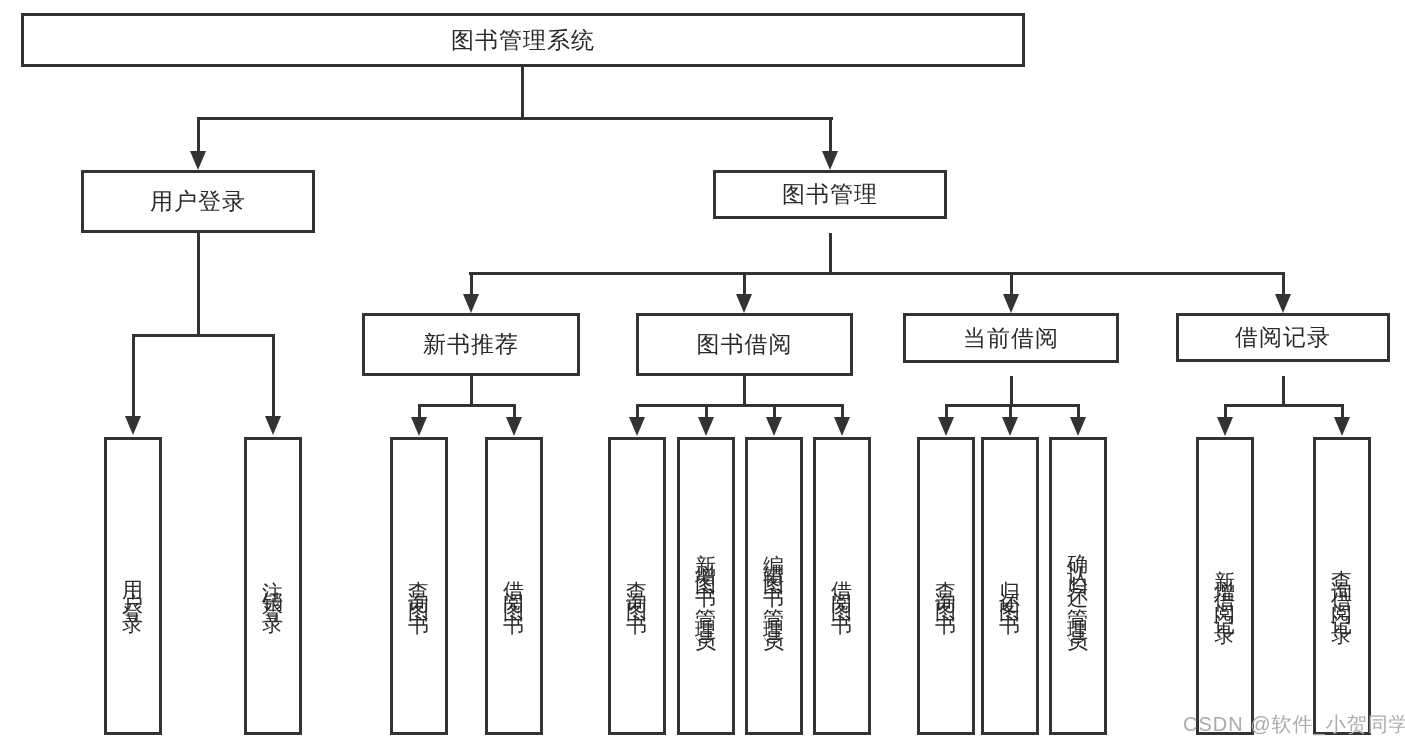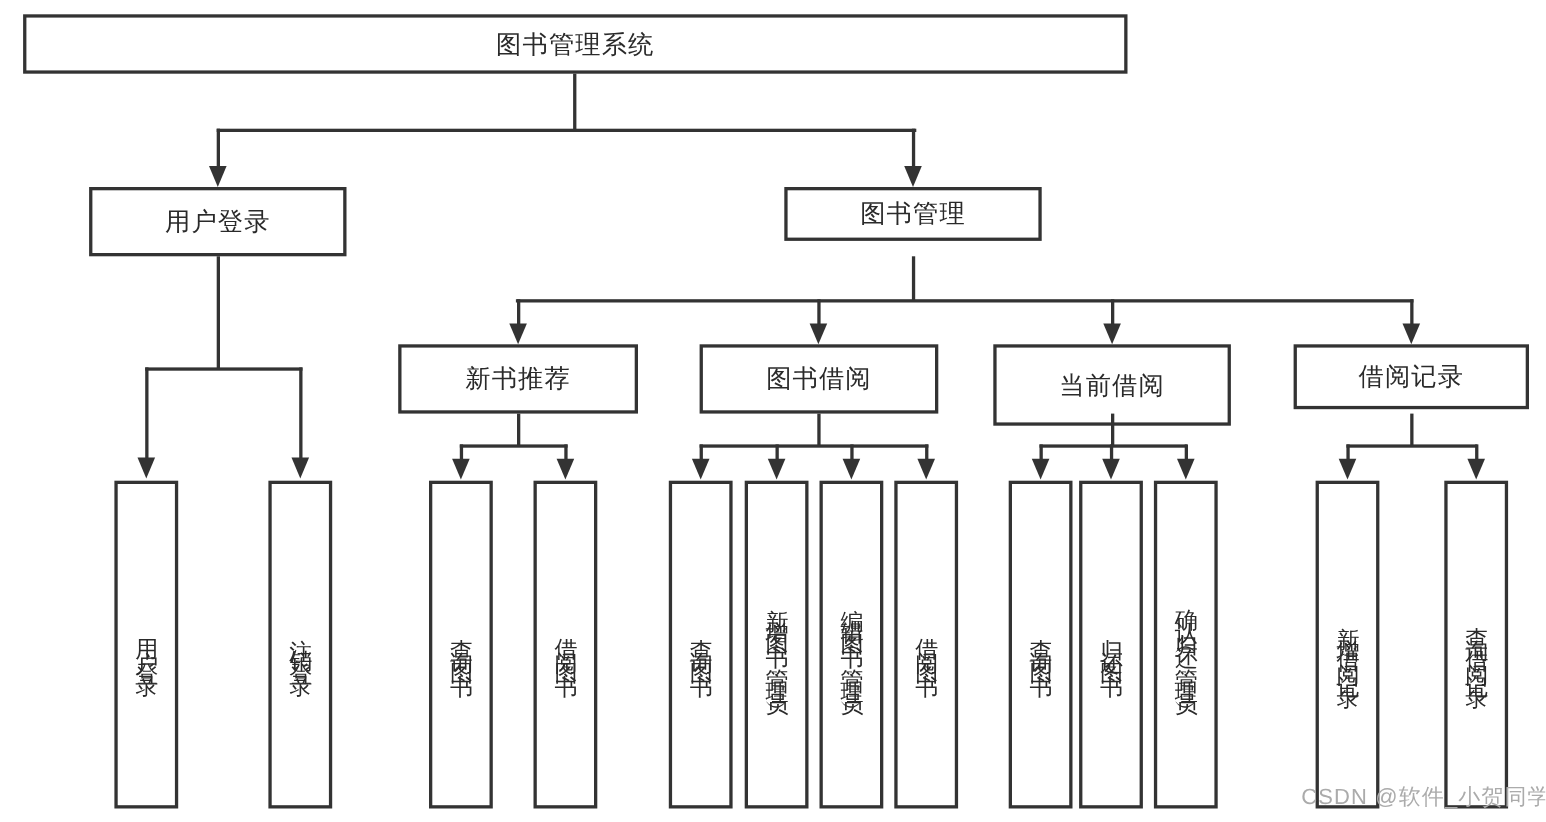--- a/index.html
+++ b/index.html
@@ -96,24 +96,24 @@
   <div class="arrow" style="left:1003px; top:294px;"></div>
   <div class="vline" style="left:1282px; top:272px; height:24px;"></div>
   <div class="arrow" style="left:1275px; top:294px;"></div>
 
   <div class="box" style="left:362px; top:313px; width:218px; height:63px;">
     <span class="hlabel">新书推荐</span>
   </div>
   <div class="box" style="left:636px; top:313px; width:217px; height:63px;">
     <span class="hlabel">图书借阅</span>
   </div>
-  <div class="box" style="left:903px; top:313px; width:216px; height:74px;">
+  <div class="box" style="left:903px; top:313px; width:216px; height:50px;">
     <span class="hlabel">当前借阅</span>
   </div>
-  <div class="box" style="left:1176px; top:313px; width:214px; height:59px;">
+  <div class="box" style="left:1176px; top:313px; width:214px; height:49px;">
     <span class="hlabel">借阅记录</span>
   </div>
 
   <div class="vline" style="left:470px; top:376px; height:30px;"></div>
   <div class="hline" style="left:418px; top:404px; width:98px;"></div>
   <div class="vline" style="left:418px; top:404px; height:14px;"></div>
   <div class="arrow" style="left:411px; top:417px;"></div>
   <div class="vline" style="left:513px; top:404px; height:14px;"></div>
   <div class="arrow" style="left:506px; top:417px;"></div>
 

